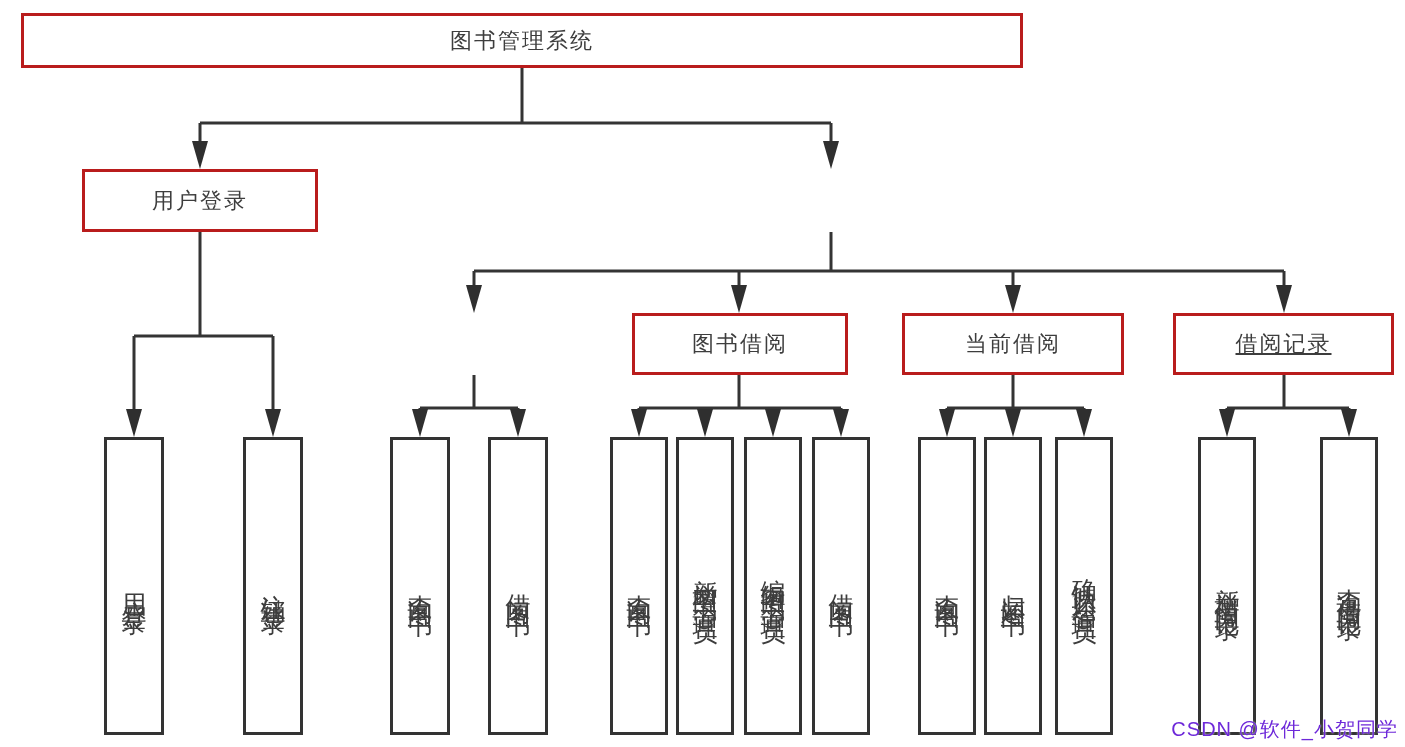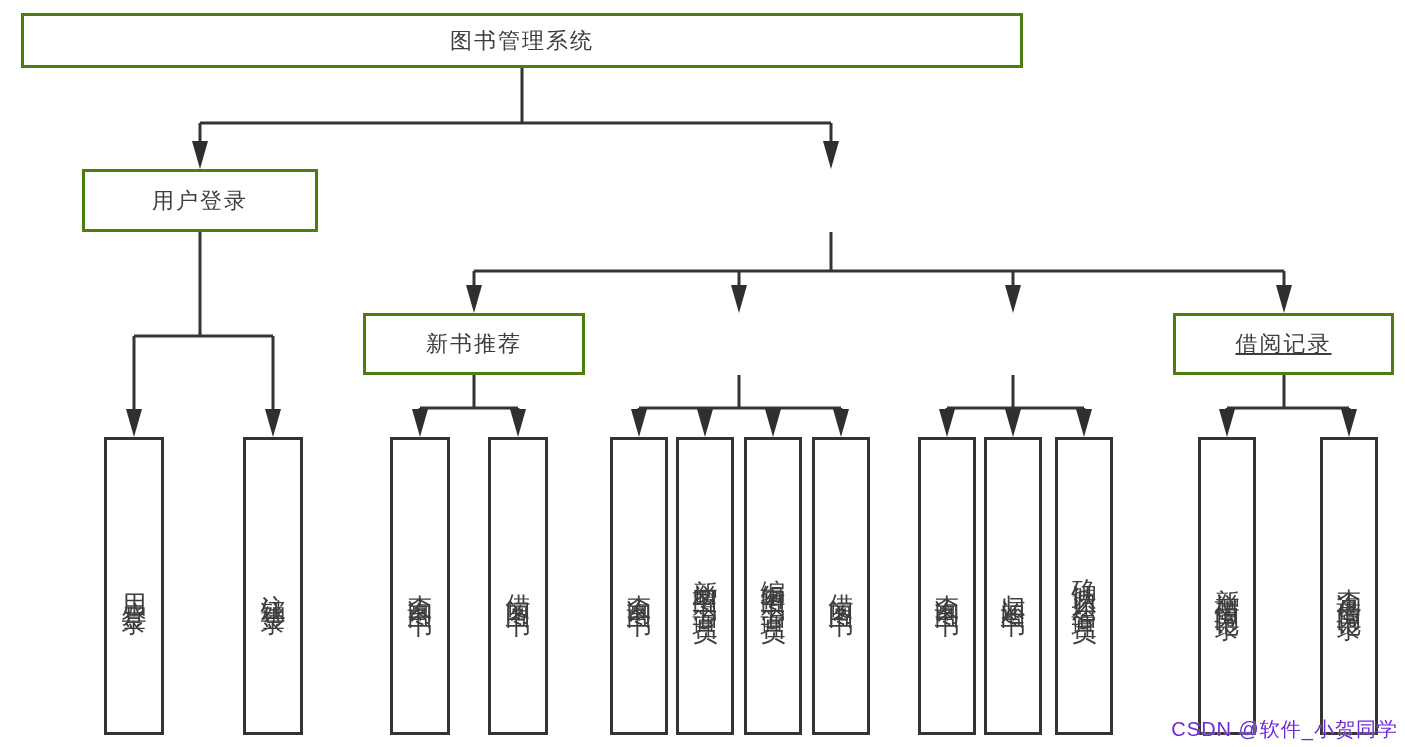--- a/index.html
+++ b/index.html
@@ -3,21 +3,21 @@
 <meta charset="utf-8">
 <style>
   html,body{margin:0;padding:0;background:#ffffff;}
   body{font-family:"Liberation Sans", sans-serif;}
   .canvas{position:relative;width:1405px;height:747px;background:#ffffff;overflow:hidden;}
   .wires{position:absolute;left:0;top:0;width:1405px;height:747px;}
   .wires path{stroke:#343434;stroke-width:3;fill:none;}
   .wires #arrow{fill:#2f2f2f;stroke:none;}
   .node{
     position:absolute;box-sizing:border-box;
-    border:3px solid #4d7c0f;background:#ffffff;
+    border:3px solid #b91c1c;background:#ffffff;
     display:flex;align-items:center;justify-content:center;
     font-size:22px;color:#3d3d3d;letter-spacing:2px;white-space:nowrap;
   }
   .leaf{
     position:absolute;box-sizing:border-box;
     border:3px solid #333333;background:#ffffff;
     display:flex;align-items:center;justify-content:center;
     font-size:25px;color:#3d3d3d;
   }
   .leaf span{
@@ -66,21 +66,22 @@
       <use href="#arrow" transform="translate(1084,437)"></use>
       <use href="#arrow" transform="translate(1227,437)"></use>
       <use href="#arrow" transform="translate(1349,437)"></use>
     </g>
   </svg>
 
   <div class="node" style="left:21px;top:13px;width:1002px;height:55px;">图书管理系统</div>
 
   <div class="node" style="left:82px;top:169px;width:236px;height:63px;">用户登录</div>
 
-  <div class="node" style="left:363px;top:313px;width:222px;height:62px;">新书推荐</div>
+  <div class="node" style="left:632px;top:313px;width:216px;height:62px;">图书借阅</div>
+  <div class="node" style="left:902px;top:313px;width:222px;height:62px;">当前借阅</div>
   <div class="node" style="left:1173px;top:313px;width:221px;height:62px;text-decoration:underline;">借阅记录</div>
 
   <div class="leaf" style="left:104px;top:437px;width:60px;height:298px;">
     <span>用户登录</span>
   </div>
   <div class="leaf" style="left:243px;top:437px;width:60px;height:298px;">
     <span>注销登录</span>
   </div>
 
   <div class="leaf" style="left:390px;top:437px;width:60px;height:298px;">

